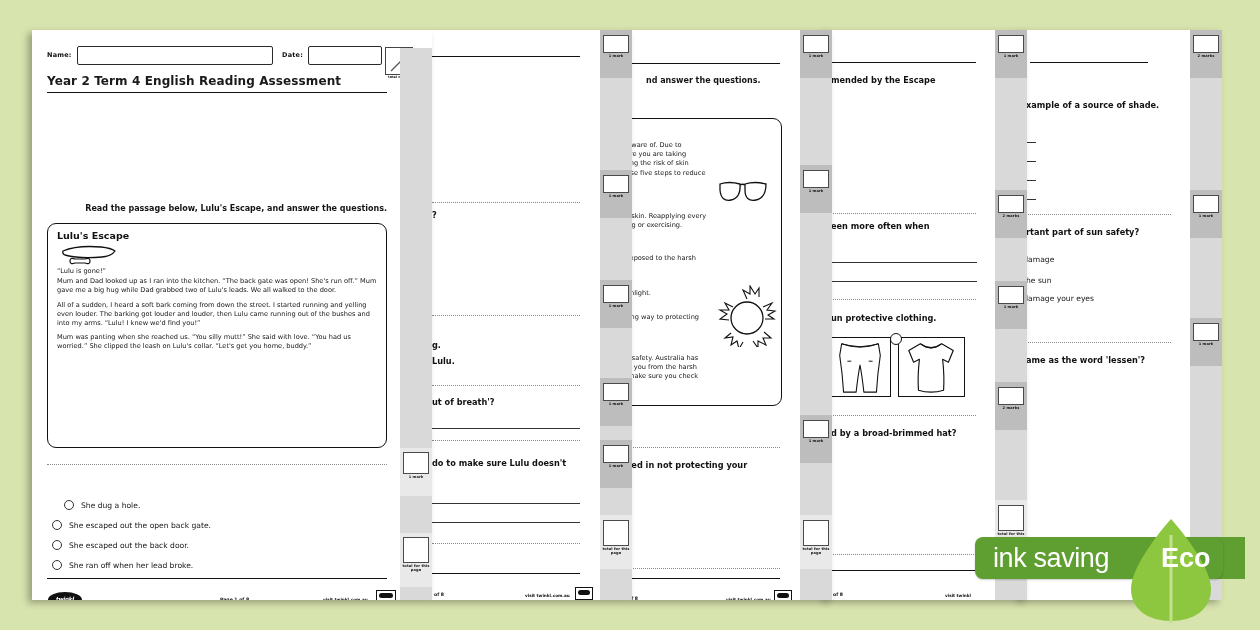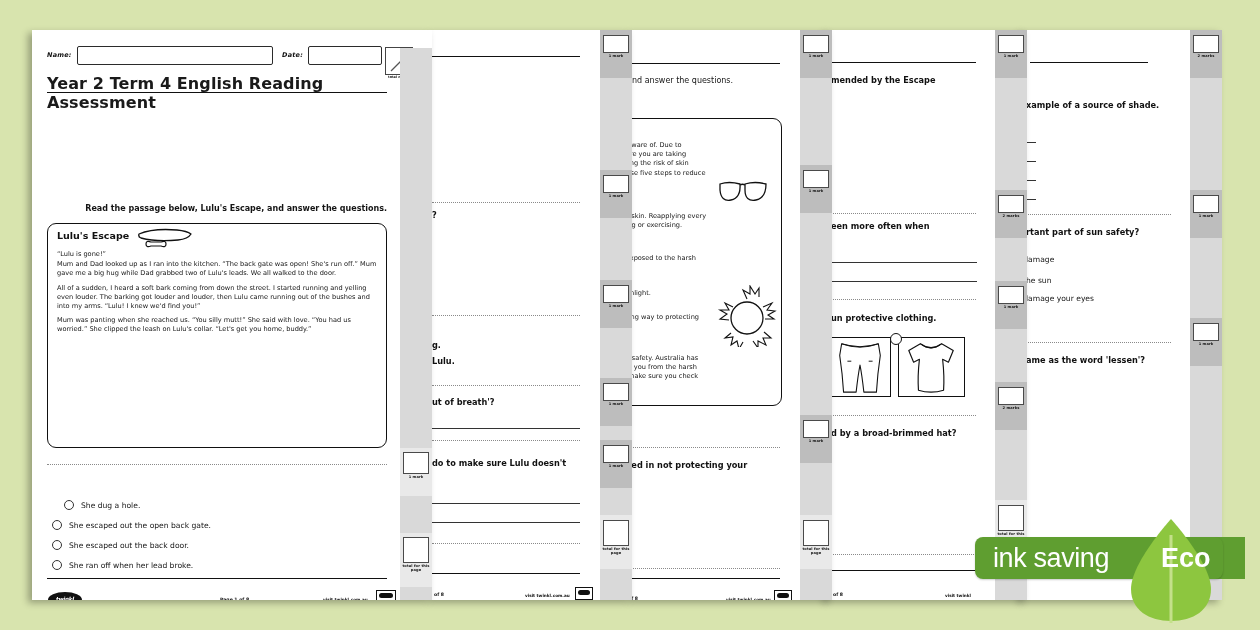--- a/index.html
+++ b/index.html
@@ -12,45 +12,45 @@
 
   
   .sheet{
     position:absolute;top:30px;height:570px;background:#fff;
     box-shadow:-4px 3px 7px rgba(0,0,0,.30);
     overflow:hidden;
   }
   .sheet-inner{position:absolute;inset:0;}
 
   
-  .namerow{position:absolute;left:15px;top:14px;right:50px;height:22px;display:flex;align-items:center;gap:5px;font-style:italic;}
+  .namerow{position:absolute;left:15px;top:14px;right:50px;height:22px;display:flex;align-items:center;gap:5px;}
   .lbl{font-family:"DejaVu Sans",sans-serif;font-weight:bold;font-size:6.5px;color:#111;letter-spacing:.2px;}
   .fieldbox{border:1px solid #2b2b2b;border-radius:2px;background:#fff;height:17px;}
   .name-field{flex:1;}
   .date-field{width:72px;}
 
   .title{
-    position:absolute;left:15px;top:44px;font-size:16px;font-weight:bold;color:#1a1a1a;
+    position:absolute;left:15px;top:44px;font-size:12px;font-weight:bold;color:#1a1a1a;
     letter-spacing:.1px;
   }
   .rule{position:absolute;left:15px;height:0;border-top:1.6px solid #111;}
 
   .para{position:absolute;left:15px;font-size:8px;line-height:13.5px;color:#151515;}
   .para b{font-weight:bold;}
 
   
   .passage{
     position:absolute;left:15px;border:1.3px solid #111;border-radius:9px;background:#fff;
     padding:6px 9px 8px 9px;box-sizing:border-box;
   }
   .passage h3{margin:0 0 2px 0;font-size:9.5px;font-weight:bold;color:#111;}
   .passage p{margin:0 0 5px 0;font-size:6.6px;line-height:9.2px;color:#151515;}
   .passage p:last-child{margin-bottom:0;}
 
-  .title-row{display:flex;align-items:flex-start;gap:4px;}
+  .title-row{display:flex;align-items:flex-start;gap:4px;flex-direction:column;}
 
   
   .dots{position:absolute;height:0;border-top:1.4px dotted #8a8a8a;}
 
   
   .qtext{position:absolute;font-size:8.2px;font-weight:bold;color:#111;line-height:11px;}
   .qnum{display:inline-block;width:12px;}
   .opt{position:absolute;font-size:7.6px;color:#151515;display:flex;align-items:center;gap:7px;}
   .bubble{width:8px;height:8px;border:1.1px solid #333;border-radius:50%;flex:0 0 auto;background:#fff;}
   .ansline{position:absolute;height:0;border-top:1px solid #333;}
@@ -209,21 +209,21 @@
           <div class="markbox" style="width:26px;height:26px;margin-top:5px;"></div>
           <div class="marklabel">total for this page</div>
         </div>
       </div>
     </div>
   </div>
 
   <div class="sheet" style="left:632px;width:200px;">
     <div class="sheet-inner">
       <div class="rule" style="left:0px;top:33px;width:148px;"></div>
-      <div class="para" style="left:0px;top:44px;width:160px;font-weight:normal;">nd answer the questions.</div>
+      <div class="para" style="left:14px;top:44px;width:160px;font-weight:bold;">nd answer the questions.</div>
 
       <div class="passage" style="left:-40px;top:88px;width:190px;height:288px;border-radius:9px;">
         <p style="margin:16px 0 0 0;">e to be aware of. Due to</p>
         <p style="margin:0;">make sure you are taking</p>
         <p style="margin:0;">minimising the risk of skin</p>
         <p style="margin:0;">wing these five steps to reduce</p>
         <p style="margin:34px 0 0 0;">ect your skin. Reapplying every</p>
         <p style="margin:0;">swimming or exercising.</p>
         <p style="margin:24px 0 0 0;">of skin exposed to the harsh</p>
         <p style="margin:26px 0 0 0;">in full sunlight.</p>

